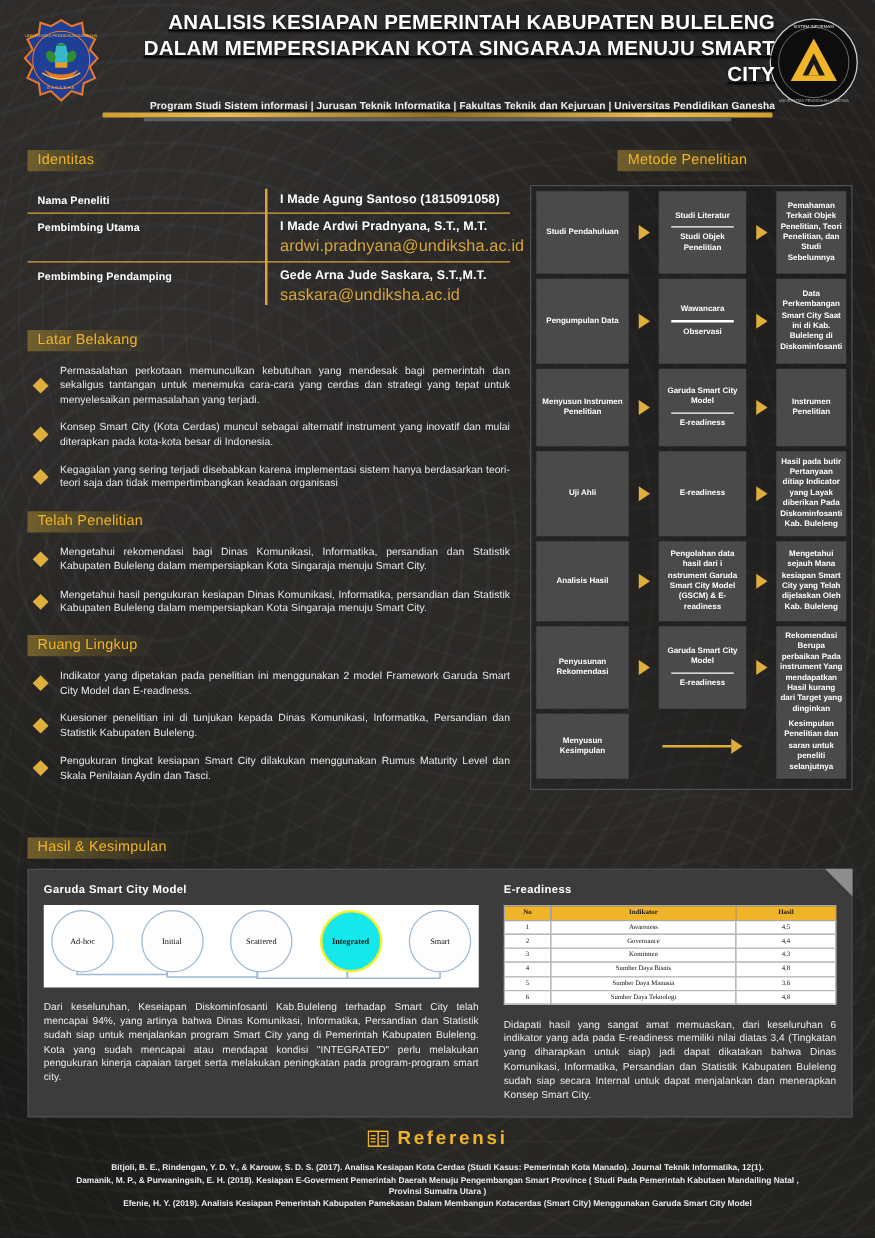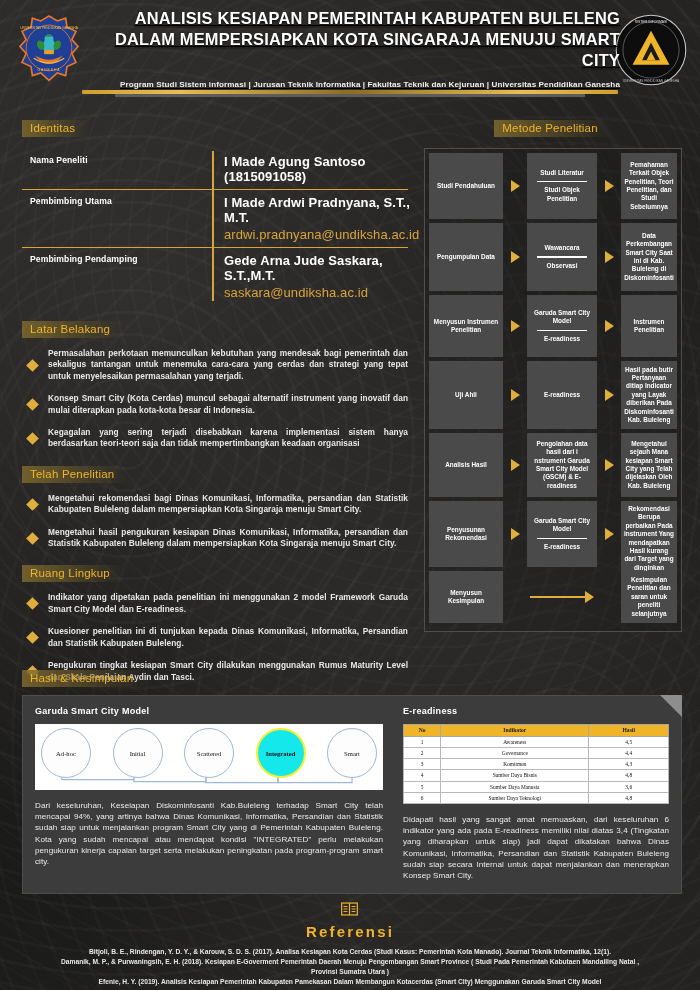--- a/index.html
+++ b/index.html
@@ -104,42 +104,42 @@
     align-items: flex-start;
   }
   .id-row + .id-row { border-top: 1.6px solid #d9a43a; }
   .id-label {
     width: 182px; flex: 0 0 182px;
     color: #ffffff; font-size: 8.6px; font-weight: bold;
     letter-spacing: 0.1px;
     padding-top: 1px;
   }
   .id-value { flex: 1; padding-left: 12px; }
-  .id-name { color: #ffffff; font-size: 13px; font-weight: bold; letter-spacing: 0.1px; }
+  .id-name { color: #ffffff; font-size: 10px; font-weight: bold; letter-spacing: 0.1px; }
   .id-mail { color: #d9a43a; font-size: 13px; font-weight: normal; margin-top: 2px; letter-spacing: 0.1px; }
   .id-divider {
     position: absolute; left: 190px; top: 2px; bottom: 4px;
     width: 1.6px; background: #d9a43a;
   }
 
   .blk { margin-top: 14px; }
   .bullets { margin-top: 10px; padding-left: 4px; }
   .bullet {
     display: flex; align-items: center;
     margin-bottom: 11px;
   }
   .diamond {
     flex: 0 0 9px; width: 9px; height: 9px;
     background: #e0ae3c;
     transform: rotate(45deg);
     margin-right: 11px; margin-left: 2px;
   }
   .bullet p {
     color: #e8e8e8; font-size: 8.3px; line-height: 11.4px;
-    text-align: justify; font-weight: bold;
+    text-align: justify; font-weight: normal;
     letter-spacing: 0.05px;
   }
 
   
   .right-col {
     position: absolute; left: 424px; top: 118px; width: 258px;
     z-index: 3;
   }
   .metode-head-wrap { text-align: center; }
   .flow {
@@ -247,21 +247,21 @@
     width: 0; height: 0;
     border-left: 22px solid transparent;
     border-top: 22px solid #8d8d8d;
   }
 
   
   .ref-wrap { position: absolute; left: 0; right: 0; top: 902px; text-align: center; z-index: 3; }
   .ref-title {
     color: #f0b429; font-size: 15px; font-weight: bold;
     letter-spacing: 2.2px;
-    display: inline-flex; align-items: center; gap: 7px; flex-direction: column;
+    display: inline-flex; align-items: center; gap: 7px;
   }
   .ref-list { margin-top: 7px; padding: 0 52px; }
   .ref-item {
     color: #e9e9e9; font-size: 6.7px; line-height: 9.3px;
     font-weight: bold; margin-bottom: 1px;
   }
 </style>
 </head>
 <body>
 

